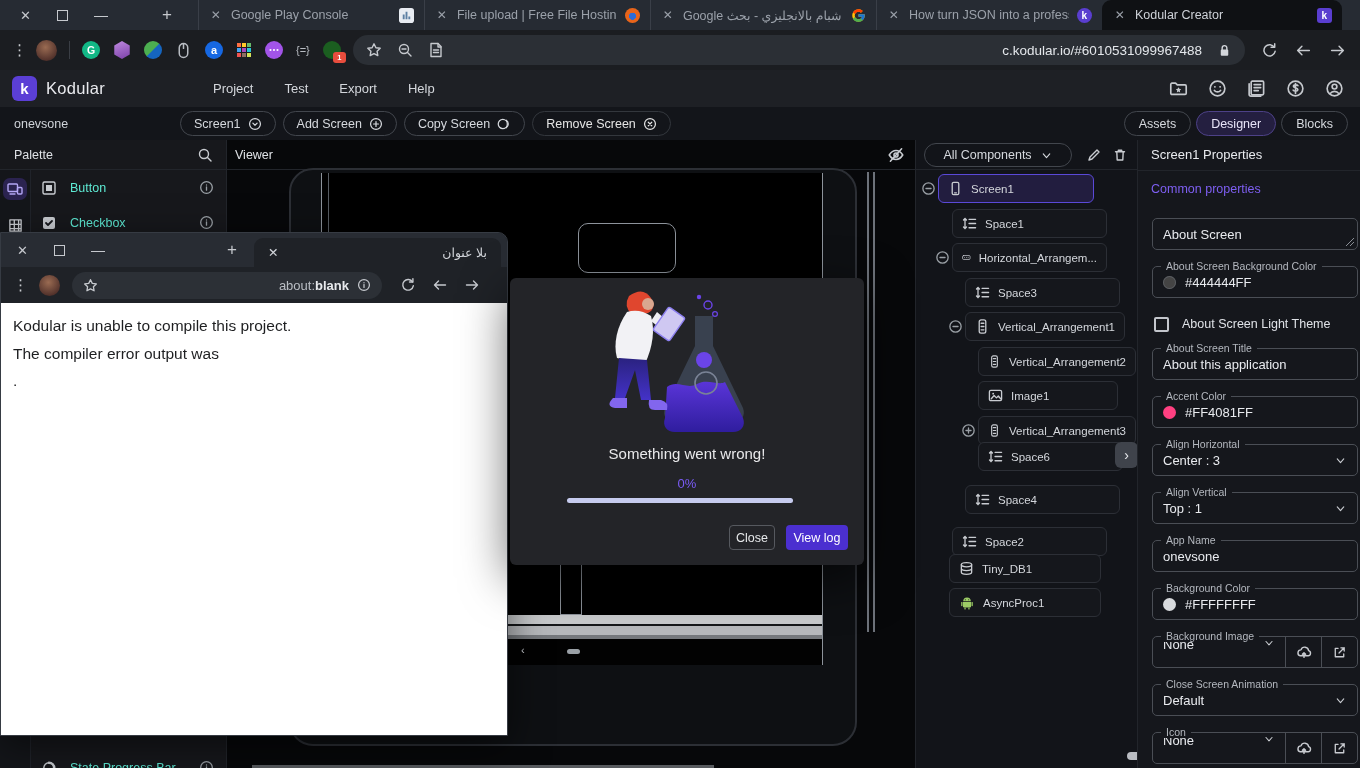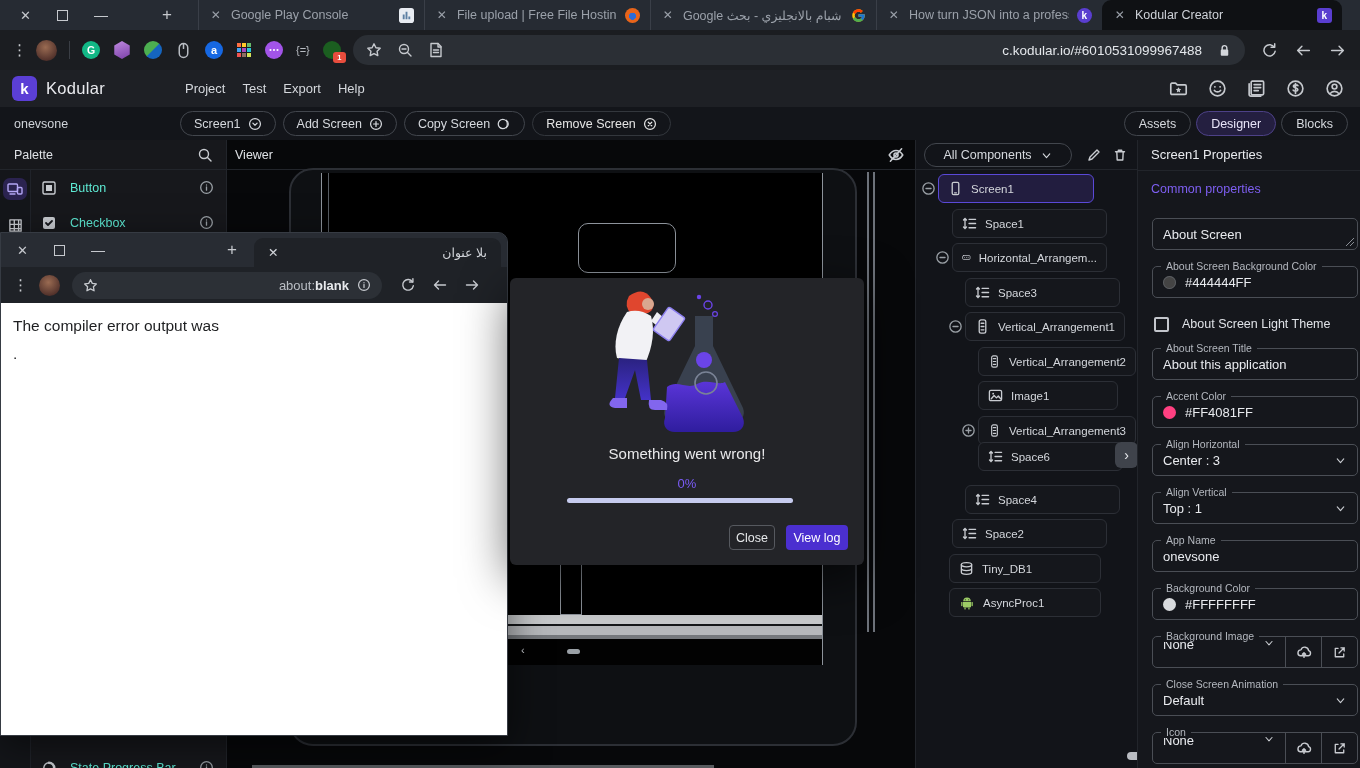--- a/index.html
+++ b/index.html
@@ -41,21 +41,21 @@
   .badge{position:absolute;right:-5px;bottom:-4px;min-width:11px;height:11px;border-radius:3px;background:#e84d3d;color:#fff;font-size:7.5px;font-weight:bold;display:flex;align-items:center;justify-content:center;padding:0 1px}
   .braces{font-size:11px;color:#b8bcc2}
   .omnibox{flex:1;display:flex;align-items:center;height:30px;margin-left:12px;margin-right:16px;background:#2b2f35;border-radius:15px;padding:0 13px;gap:15px;color:#c6c9ce}
   .omni-url{margin-left:auto;font-size:13.5px;color:#e4e7eb}
   .navarrows{display:flex;align-items:center;gap:17px;color:#c6c9ce}
 
   
   .kheader{position:absolute;left:0;top:70px;width:1360px;height:37px;background:#1e2025;display:flex;align-items:center}
   .klogo{width:25px;height:25px;border-radius:6px;background:#5b3fd6;color:#fff;font-weight:bold;font-size:15px;display:flex;align-items:center;justify-content:center;margin-left:12px}
   .kbrand{margin-left:9px;font-size:16.5px;color:#e9eaee;letter-spacing:.3px}
-  .kmenus{display:flex;gap:17px;margin-left:80px;font-size:13px;color:#d4d7dc}
+  .kmenus{display:flex;gap:31px;margin-left:108px;font-size:13px;color:#d4d7dc}
   .kicons{margin-left:auto;display:flex;align-items:center;gap:20px;padding-right:16px;color:#c6c9ce}
 
   
   .screenbar{position:absolute;left:0;top:107px;width:1360px;height:33px;background:#13151a;display:flex;align-items:center}
   .projname{margin-left:14px;font-size:12.5px;color:#cfd3d9;width:150px}
   .sbtns{display:flex;gap:7px;margin-left:16px}
   .sbtn{height:25px;border:1px solid #42464d;border-radius:14px;display:flex;align-items:center;gap:7px;padding:0 13px;font-size:12.5px;color:#d6d9de;box-sizing:border-box}
   .sbtn.disabled{color:#e5e5e5;border-color:#33373d}
   .rtabs{margin-left:auto;display:flex;gap:5px;padding-right:12px}
   .rtab{height:25px;padding:0 14px;border:1px solid #42464d;border-radius:14px;display:flex;align-items:center;font-size:12.5px;color:#d6d9de;box-sizing:border-box}
@@ -640,21 +640,21 @@
           <use href="#i-space"></use>
         </svg>
       <span>Space6</span>
     </div>
     <div class="trow" style="top:315px;left:49px">
       <svg class="ic" width="15" height="15" style="color:#c9ccd1">
           <use href="#i-space"></use>
         </svg>
       <span>Space4</span>
     </div>
-    <div class="trow" style="top:349px;left:36px">
+    <div class="trow" style="top:357px;left:36px">
       <svg class="ic" width="15" height="15" style="color:#c9ccd1">
           <use href="#i-space"></use>
         </svg>
       <span>Space2</span>
     </div>
     <div class="trow" style="top:384px;left:33px;width:152px">
       <svg class="ic" width="15" height="15" style="color:#c9ccd1">
           <use href="#i-db"></use>
         </svg>
       <span>Tiny_DB1</span>
@@ -814,20 +814,21 @@
         </svg>
       <svg class="ic" width="16" height="16">
           <use href="#i-arrow-l"></use>
         </svg>
       <svg class="ic" width="16" height="16">
           <use href="#i-arrow-r"></use>
         </svg>
     </div>
   </div>
   <div class="pcontent">
+    <p>Kodular is unable to compile this project.</p>
     <p>The compiler error output was</p>
     <p>.</p>
   </div>
 </div>
 
 <div class="modal">
   <svg class="mart" width="200" height="158" viewBox="0 0 200 158">
     <defs>
       <linearGradient id="liq" x1="0" y1="0" x2="0" y2="1">
         <stop offset="0" stop-color="#5a35d8"></stop>

